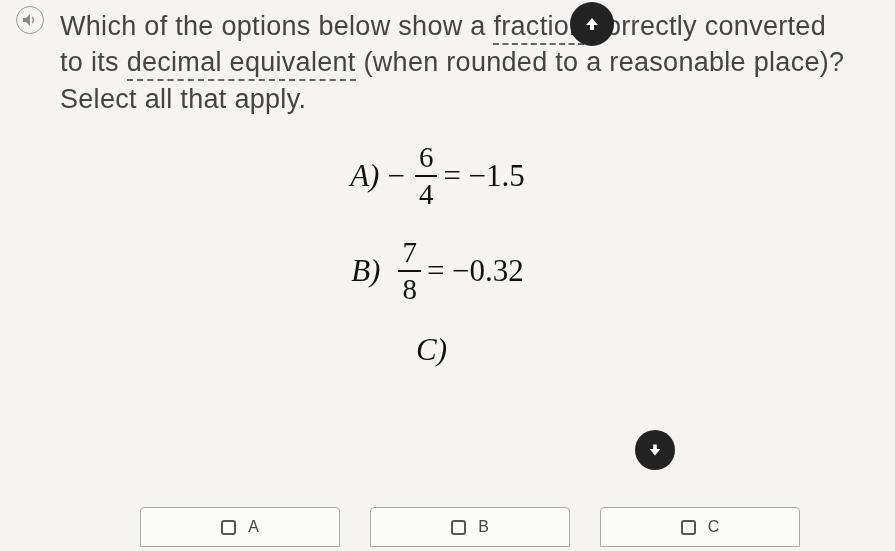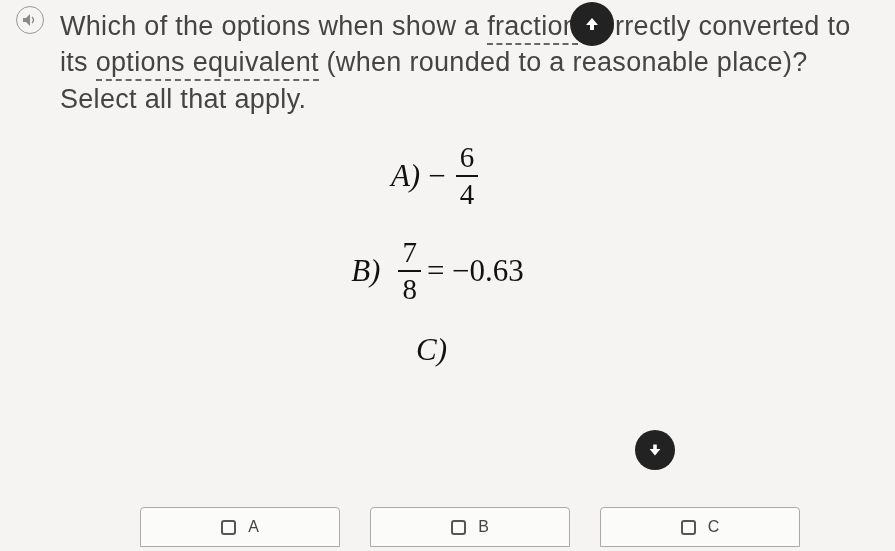--- a/index.html
+++ b/index.html
@@ -121,44 +121,45 @@
   </svg>
 </div>
 
 <div class="scroll-up">
   <svg width="20" height="20" viewBox="0 0 20 20">
     <path d="M10 4 L4 11 L8 11 L8 16 L12 16 L12 11 L16 11 Z" fill="#fff"></path>
   </svg>
 </div>
 
 <div class="question">
-  <span>Which of the options when show a </span><span class="u">fraction</span><span> correctly converted to its </span><span class="u">options equivalent</span><span> (when rounded to a reasonable place)? Select all that apply.</span>
+  <span>Which of the options below show a </span><span class="u">fraction</span><span> correctly converted to its </span><span class="u">decimal equivalent</span><span> (when rounded to a reasonable place)? Select all that apply.</span>
 </div>
 
 <div class="options">
 
   <div class="opt">
     <span class="letter">A)</span>
     <span class="neg">−</span>
     <span class="frac">
       <span class="num">6</span>
       <span class="line"></span>
       <span class="den">4</span>
     </span>
+    <span>= −1.5</span>
   </div>
 
   <div class="opt">
     <span class="letter">B)</span>
     <span class="neg"></span>
     <span class="frac">
       <span class="num">7</span>
       <span class="line"></span>
       <span class="den">8</span>
     </span>
-    <span>= −0.63</span>
+    <span>= −0.32</span>
   </div>
 
   <div class="opt">
     <span class="letter">C)</span>
     <span class="neg"></span>
   </div>
 
 </div>
 
 <div class="scroll-down">

